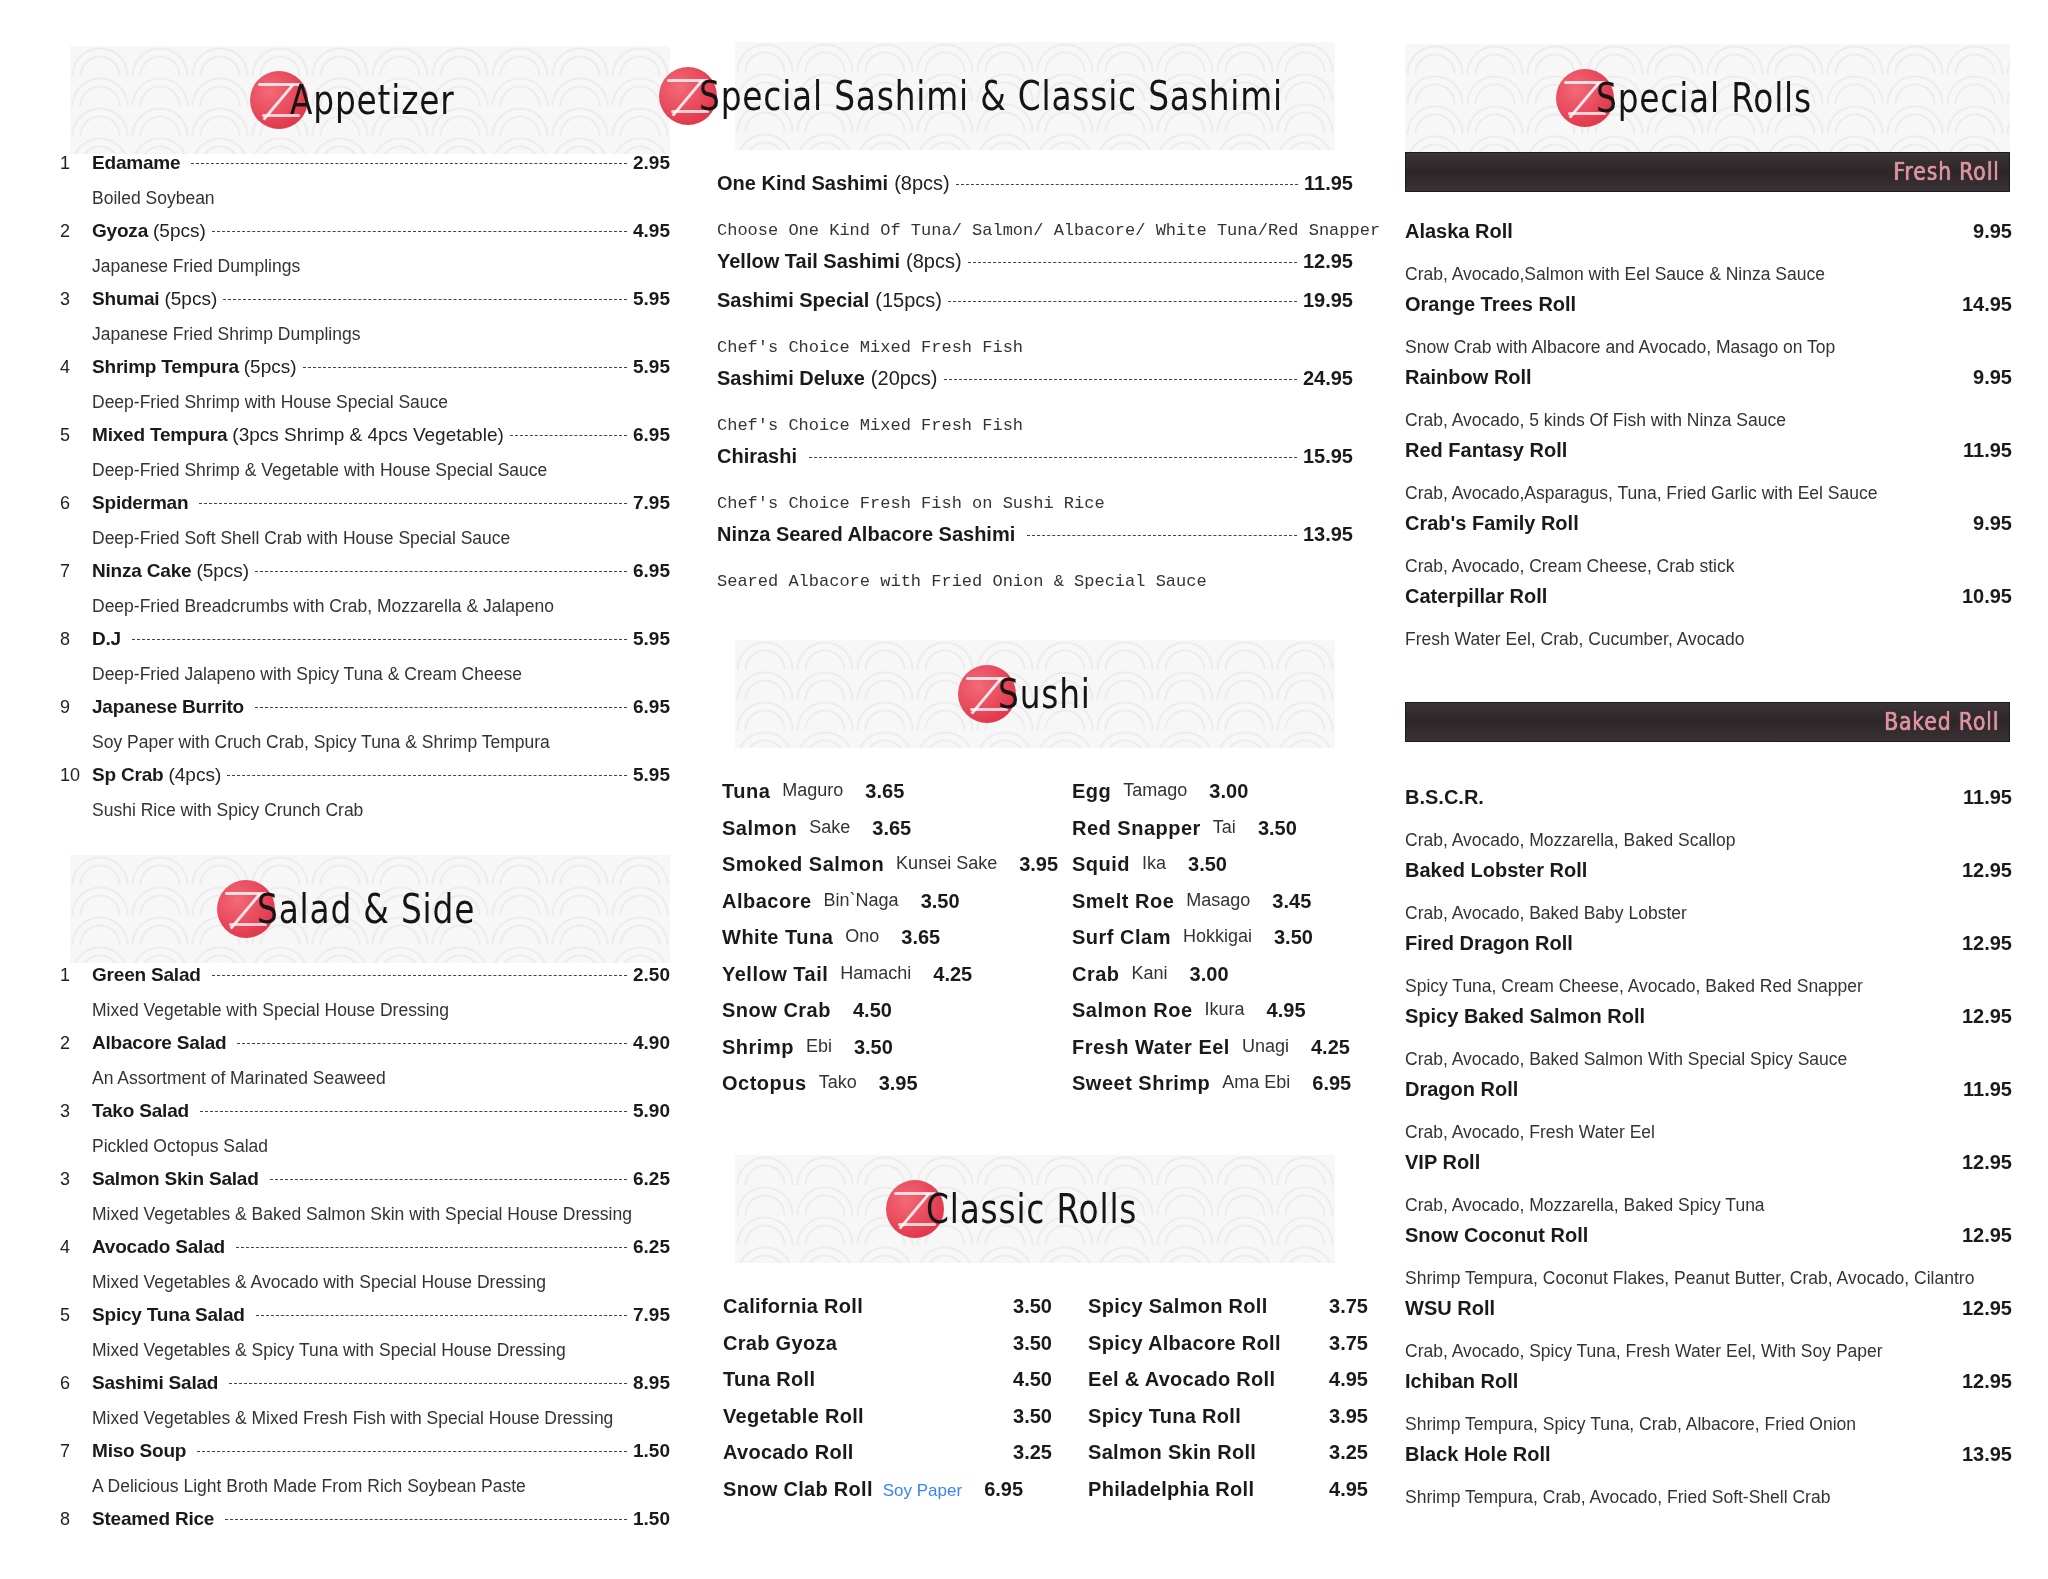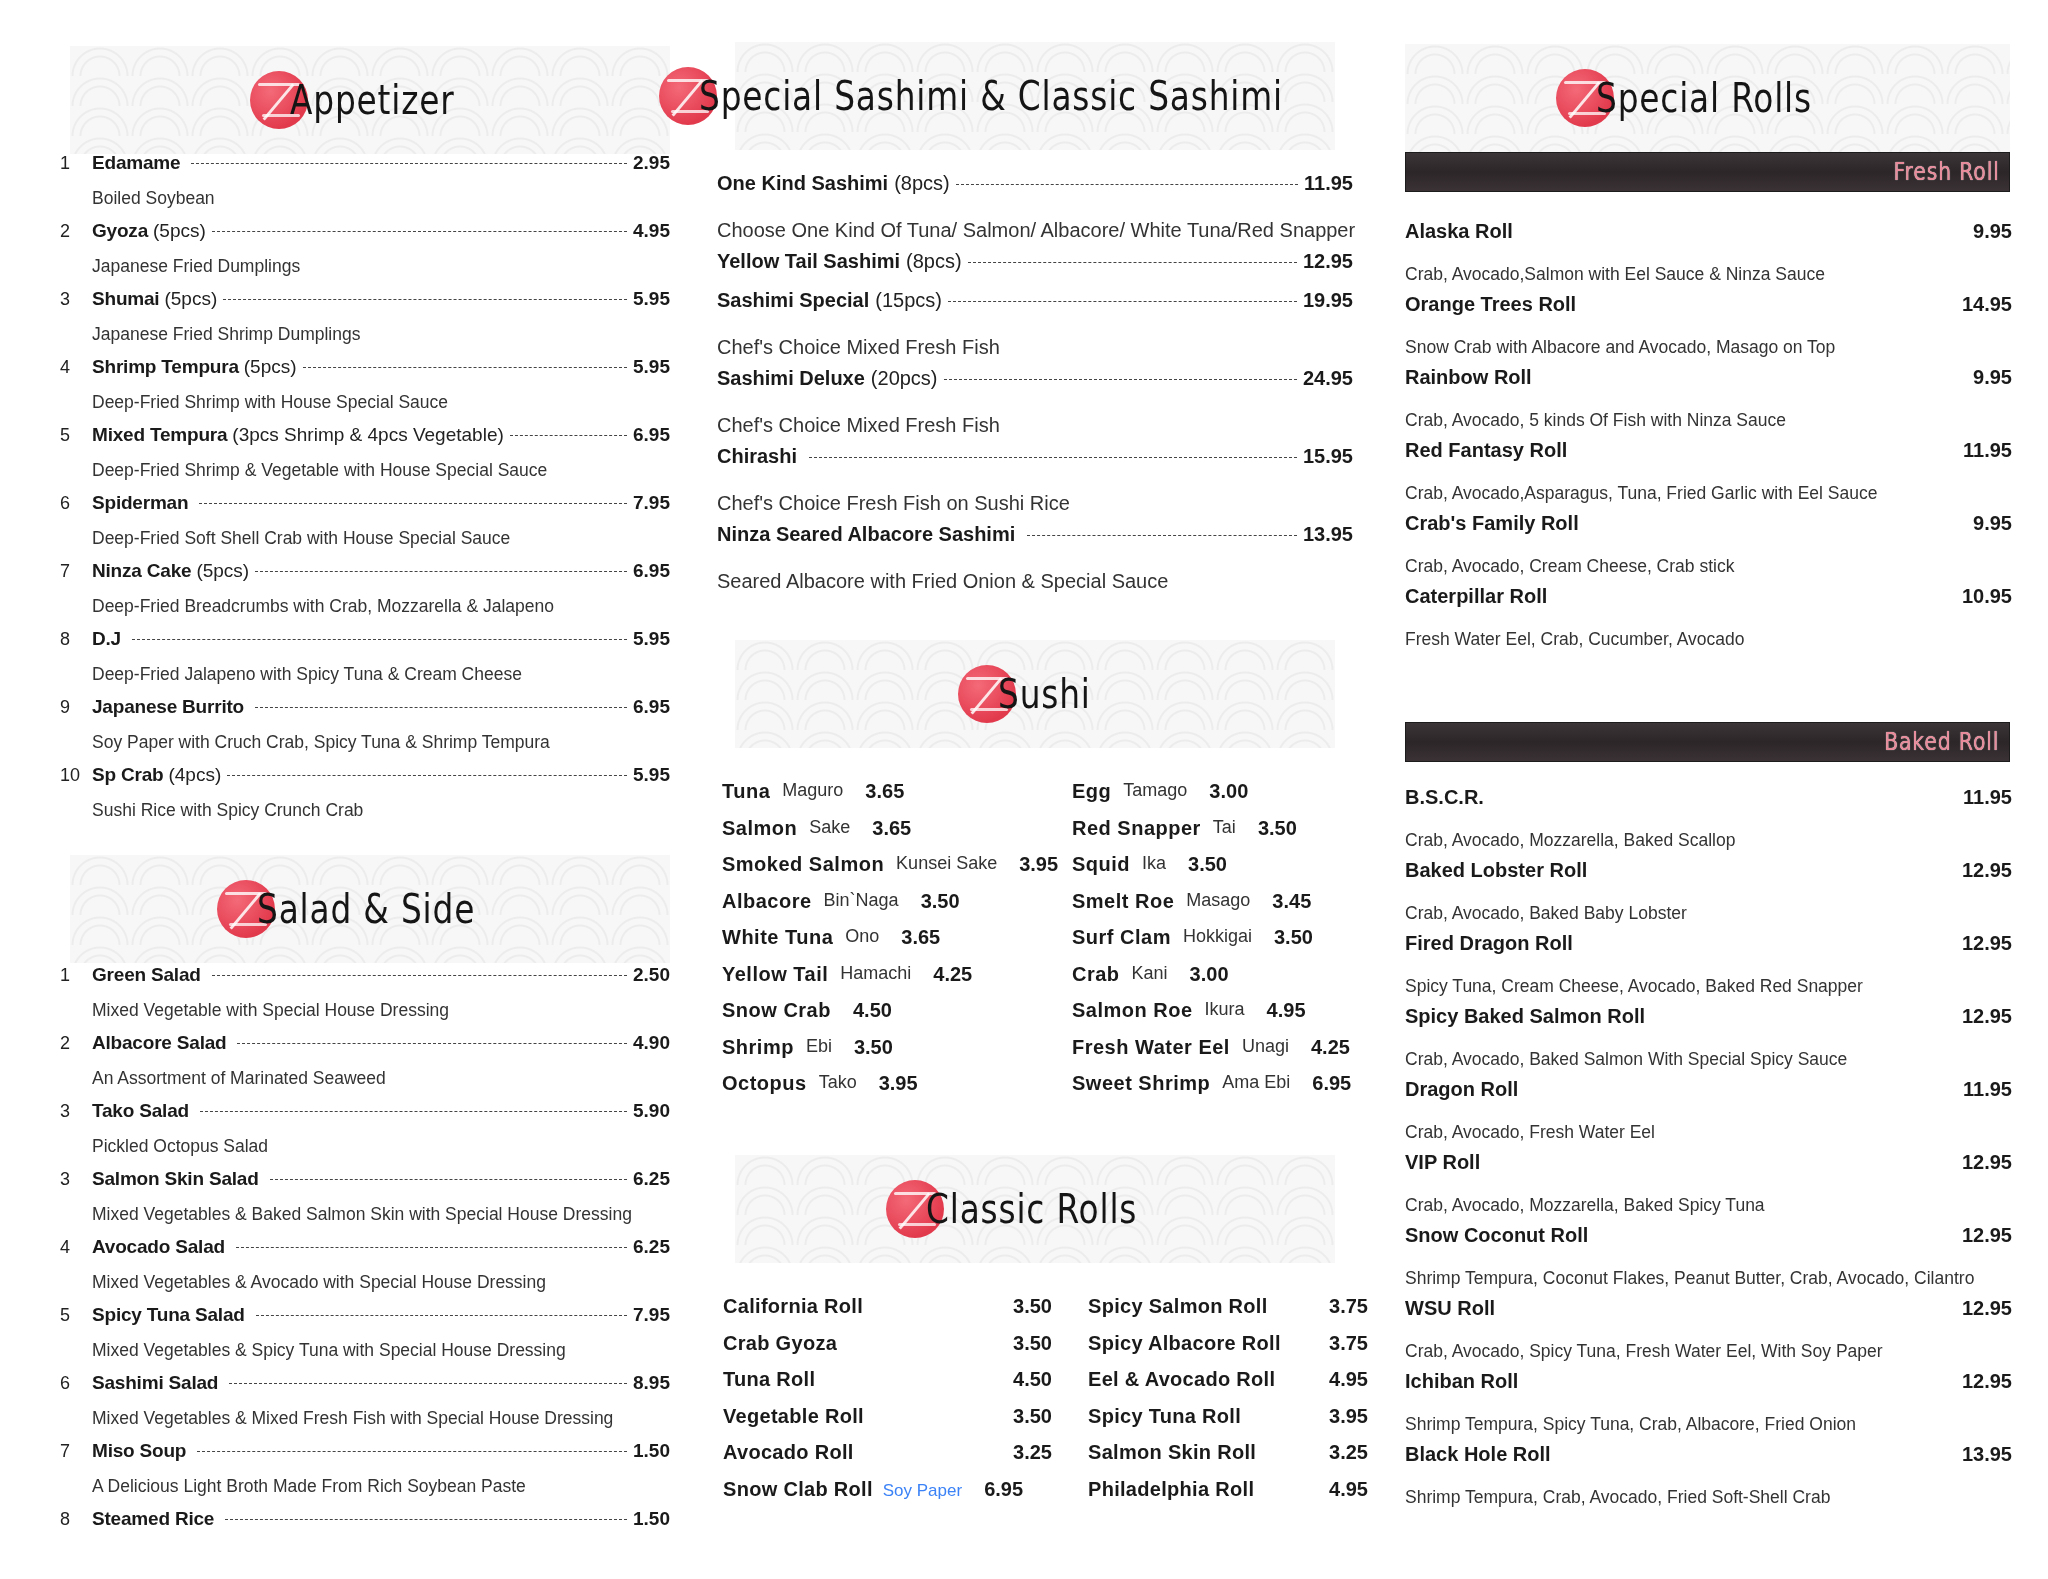--- a/index.html
+++ b/index.html
@@ -58,21 +58,21 @@
   .num-item .price { font-weight: bold; white-space: nowrap; font-size: 19px; }
   .num-item .desc { position: absolute; left: 32px; top: 36px; font-size: 17.5px; color: #333; white-space: nowrap; }
 
   
   .sash-list { position: absolute; left: 12px; width: 636px; }
   .sash-item { position: relative; }
   .sash-item .row { display: flex; align-items: baseline; height: 39px; font-size: 20px; }
   .sash-item .name { font-weight: bold; white-space: nowrap; }
   .sash-item .qty { white-space: nowrap; margin-left: 6px; color: #222; }
   .sash-item .price { font-weight: bold; white-space: nowrap; }
-  .sash-item .desc { height: 39px; font-size: 20px; color: #333; white-space: nowrap; line-height: 39px; }
+  .sash-item .desc { height: 39px; font-size: 17px; color: #333; white-space: nowrap; line-height: 39px; font-family: Liberation Mono, monospace; }
 
   
   .sushi-grid { position: absolute; display: grid; grid-template-columns: 350px 300px; row-gap: 0; }
   .sushi-cell { height: 36.5px; font-size: 20px; white-space: nowrap; display: flex; align-items: flex-start; }
   .sushi-cell .en { font-weight: bold; letter-spacing: 0.5px; }
   .sushi-cell .jp { font-size: 18px; color: #333; margin-left: 12px; }
   .sushi-cell .price { font-weight: bold; margin-left: 22px; }
 
   
   .classic-grid { position: absolute; display: grid; grid-template-columns: 365px 280px; }
@@ -602,21 +602,21 @@
       </div>
       <div class="roll-item">
         <div class="row">
           <span class="name">Caterpillar Roll</span>
           <span class="price">10.95</span>
         </div>
         <div class="desc">Fresh Water Eel, Crab, Cucumber, Avocado</div>
       </div>
     </div>
 
-  <div class="sub-banner" style="top:722px;">
+  <div class="sub-banner" style="top:702px;">
     <span>Baked Roll</span>
   </div>
 
   <div class="roll-list" style="top:786px;" id="baked-list">
       <div class="roll-item">
         <div class="row">
           <span class="name">B.S.C.R.</span>
           <span class="price">11.95</span>
         </div>
         <div class="desc">Crab, Avocado, Mozzarella, Baked Scallop</div>

